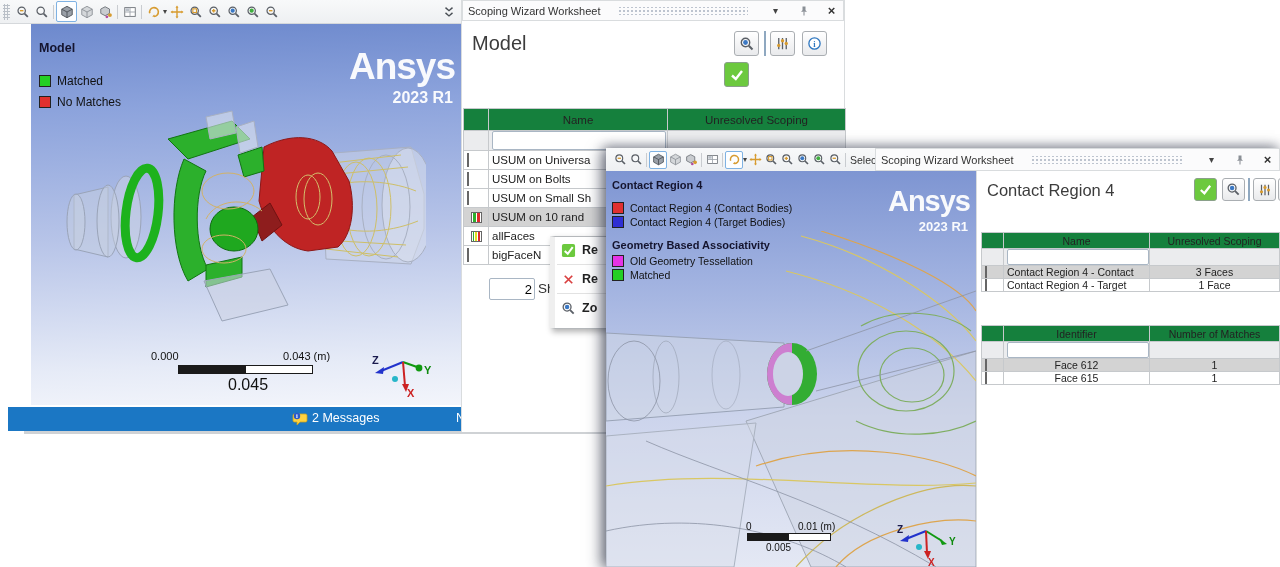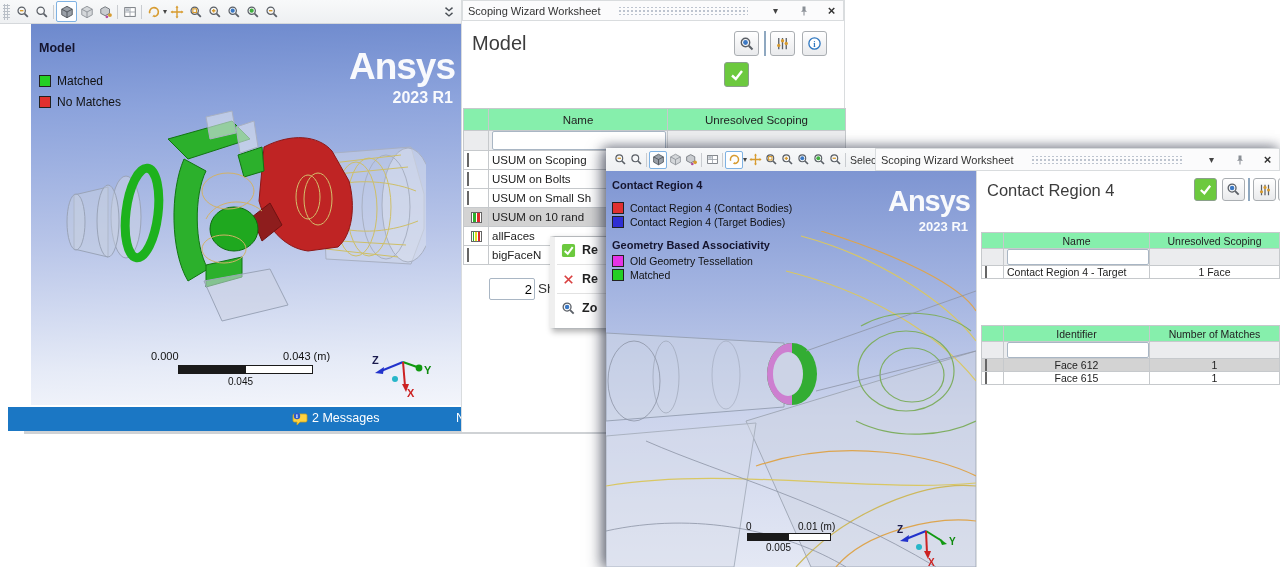--- a/index.html
+++ b/index.html
@@ -39,21 +39,21 @@
              background:linear-gradient(#ffffff,#e9eaec);display:flex;align-items:center;
              justify-content:center;box-sizing:border-box;}
   .panel-btn.sm{width:23px;height:23px;}
   .checkbtn{background:#6cc93e;border-color:#8aa08a;}
   .btn-sep{width:2px;background:#8fa8c0;}
 
   
   table.ws{border-collapse:collapse;table-layout:fixed;background:#fff;}
   table.ws td,table.ws th{border:1px solid #c6c9cc;padding:0 3px;overflow:hidden;
                           white-space:nowrap;box-sizing:border-box;}
-  table.ws th{background:#86efac;font-weight:normal;text-align:center;margin-left:28px;}
+  table.ws th{background:#15803d;font-weight:normal;text-align:center;margin-left:28px;}
   .back-table{font-size:11.5px;}
   .back-table th{height:22px;}
   .back-table td{height:19px;}
   .front-table{font-size:10.5px;}
   .front-table th{height:16px;}
   .front-table td{height:13px;}
   .filter-row td{background:#ebecee;}
   .filter-input{border:1px solid #a9b6c4;border-radius:2px;height:15px;width:96%;}
   .sel td{background:#d3d3d3;}
   .sq{width:11px;height:11px;margin:0 auto;border:1px solid #666;box-sizing:border-box;}
@@ -319,21 +319,21 @@
         <ellipse cx="168" cy="150" rx="22" ry="14"></ellipse>
         <path d="M150,120 C160,100 190,98 206,112"></path>
       </g>
     </svg>
 
     <span class="abs ruler-lab" style="left:120px;top:326px;font-size:11px;">0.000</span>
     <span class="abs ruler-lab" style="left:252px;top:326px;font-size:11px;">0.043 (m)</span>
     <div class="abs ruler-bar" style="left:147px;top:341px;width:135px;">
       <div class="bhalf"></div>
     </div>
-    <span class="abs ruler-lab" style="left:197px;top:352px;font-size:10px;">0.045</span>
+    <span class="abs ruler-lab" style="left:197px;top:352px;font-size:16px;">0.045</span>
 
     <svg class="abs" style="left:340px;top:324px;" width="62" height="50" viewBox="0 0 62 50">
       <line x1="32" y1="14" x2="10" y2="23" stroke="#2233cc" stroke-width="2"></line>
       <path d="M4,25 L13,19 L12,26 Z" fill="#2233cc"></path>
       <line x1="32" y1="14" x2="46" y2="19" stroke="#119911" stroke-width="2"></line>
       <circle cx="48" cy="20" r="3.4" fill="#119911"></circle>
       <line x1="32" y1="14" x2="34" y2="38" stroke="#cc2222" stroke-width="2"></line>
       <path d="M35,44 L31,36 L38,36 Z" fill="#cc2222"></path>
       <circle cx="24" cy="31" r="3" fill="#27b6c9"></circle>
       <text x="1" y="16" font-size="11" font-weight="bold" fill="#1a1a4d">Z</text>
@@ -400,21 +400,21 @@
         <th>Name</th>
         <th>Unresolved Scoping</th>
       </tr>
       <tr class="filter-row">
         <td></td>
         <td style="text-align:center;"><input class="filter-input" style="width: 168px;"></td>
         <td></td>
       </tr>
       <tr>
         <td><span class="sq g"></span></td>
-        <td>USUM on Scoping</td>
+        <td>USUM on Universa</td>
             <td></td>
       </tr>
       <tr>
         <td><span class="sq g"></span></td>
         <td>USUM on Bolts</td>
             <td></td>
       </tr>
       <tr>
         <td><span class="sq g"></span></td>
         <td>USUM on Small Sh</td>
@@ -672,20 +672,25 @@
             <tr>
           <th></th>
           <th>Name</th>
           <th>Unresolved Scoping</th>
         </tr>
         <tr class="filter-row">
           <td></td>
           <td style="text-align:center;"><input class="filter-input" style="width: 136px; height: 12px;"></td>
           <td></td>
         </tr>
+        <tr class="sel">
+          <td><span class="sq g" style="width:10px;height:10px;"></span></td>
+          <td>Contact Region 4 - Contact</td>
+          <td style="text-align:center;">3 Faces</td>
+        </tr>
         <tr>
           <td><span class="sq g" style="width:10px;height:10px;"></span></td>
           <td>Contact Region 4 - Target</td>
           <td style="text-align:center;">1 Face</td>
         </tr>
       </tbody>
         </table>
 
       <table class="ws front-table abs" style="left:4px;top:154px;width:298px;">
         <colgroup>

